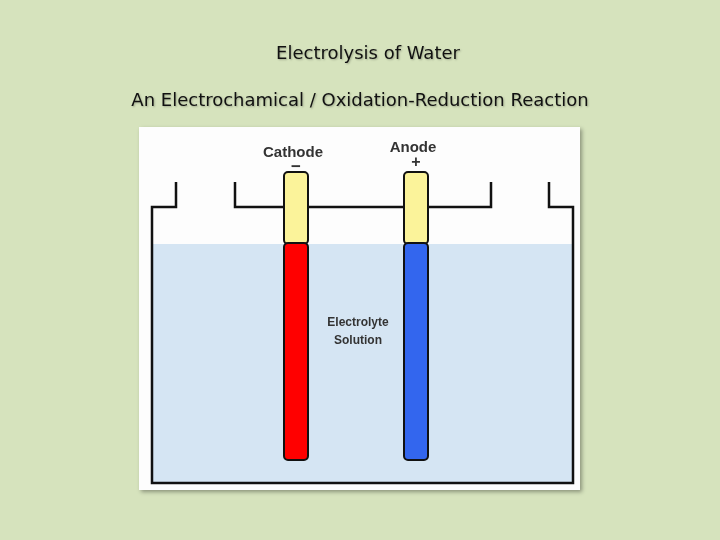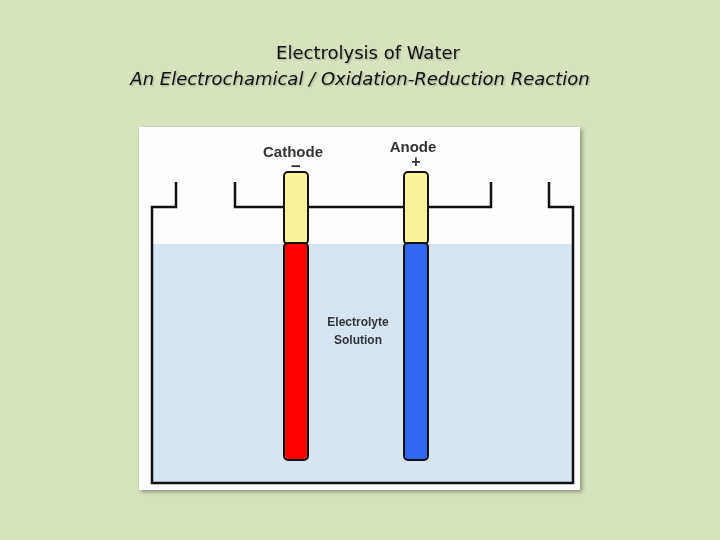--- a/index.html
+++ b/index.html
@@ -1,19 +1,19 @@
 <!DOCTYPE html>
 <html><head>
 <meta charset="utf-8">
 <style>
   html,body{margin:0;padding:0;}
   body{width:720px;height:540px;background:#d6e3bd;position:relative;overflow:hidden;font-family:"Liberation Sans",sans-serif;}
   .title{position:absolute;left:0;width:720px;text-align:center;color:#111;font-family:"DejaVu Sans",sans-serif;font-size:18px;text-shadow:1px 1px 2px rgba(0,0,0,0.25);}
   .t1{top:42px;padding-left:8px;}
-  .t2{top:68px;font-style:italic;}
+  .t2{top:89px;}
   .panel{position:absolute;left:139px;top:127px;width:441px;height:363px;background:#fdfdfd;box-shadow:2px 2px 4px rgba(0,0,0,0.35);}
   svg{position:absolute;left:0;top:0;}
   .lbl{font-family:"Liberation Sans",sans-serif;font-weight:bold;fill:#333;}
 </style>
 </head>
 <body>
 
 <div class="title t1">Electrolysis of Water</div>
 <div class="title t2">An Electrochamical / Oxidation-Reduction Reaction</div>
 

